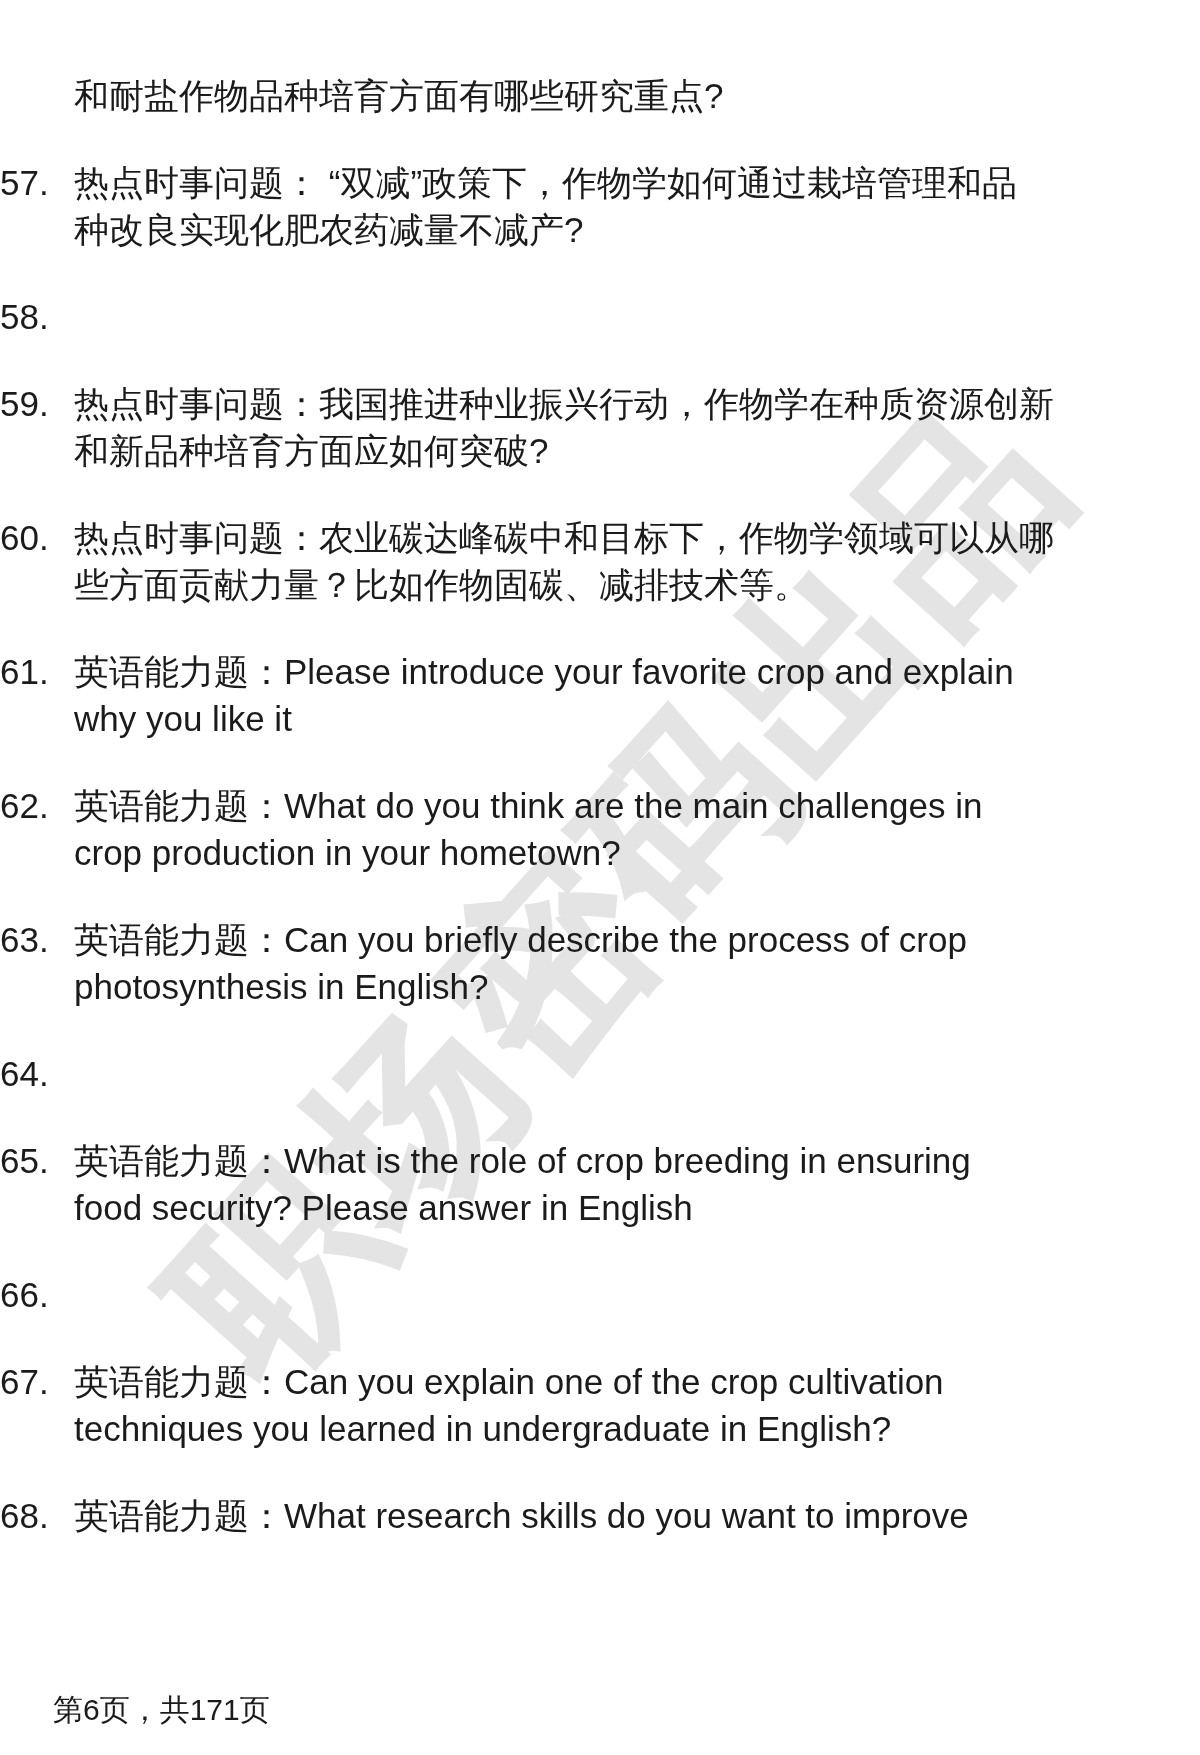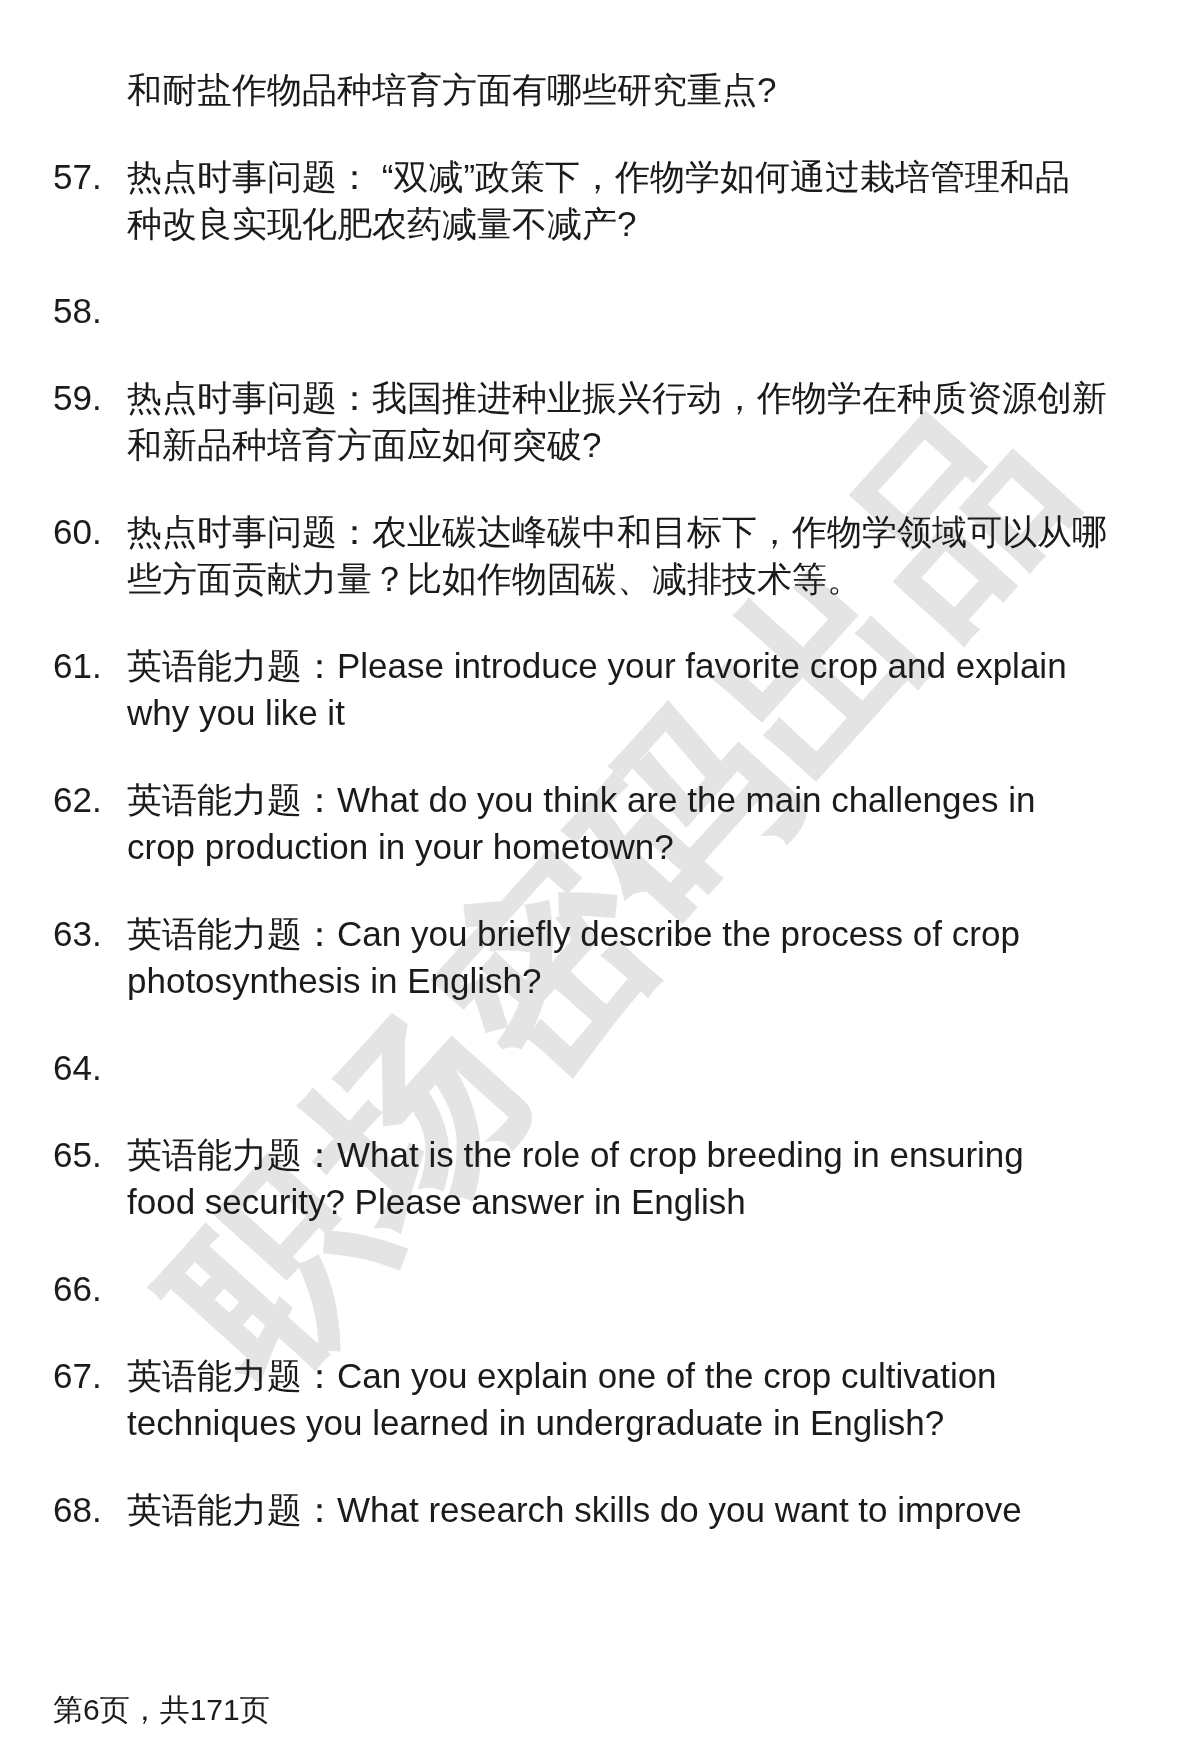--- a/index.html
+++ b/index.html
@@ -26,32 +26,31 @@
     white-space: nowrap;
     color: #e4e4e4;
     -webkit-text-stroke: 3px #e4e4e4;
     z-index: 0;
     user-select: none;
   }
 
   .content {
     position: absolute;
     left: 0;
-    top: 66px;
+    top: 72px;
     width: 1068px;
     z-index: 1;
   }
   .q-item {
     display: flex;
     align-items: flex-start;
     margin-top: 40px;
   }
   .q-item:first-child { margin-top: 0; }
   .q-num {
-    margin-left: 53px;
     width: 74px;
     flex: 0 0 74px;
     font-size: 35px;
     line-height: 47px;
   }
   .q-text {
     font-size: 35px;
     line-height: 47px;
     white-space: pre; 
   }

